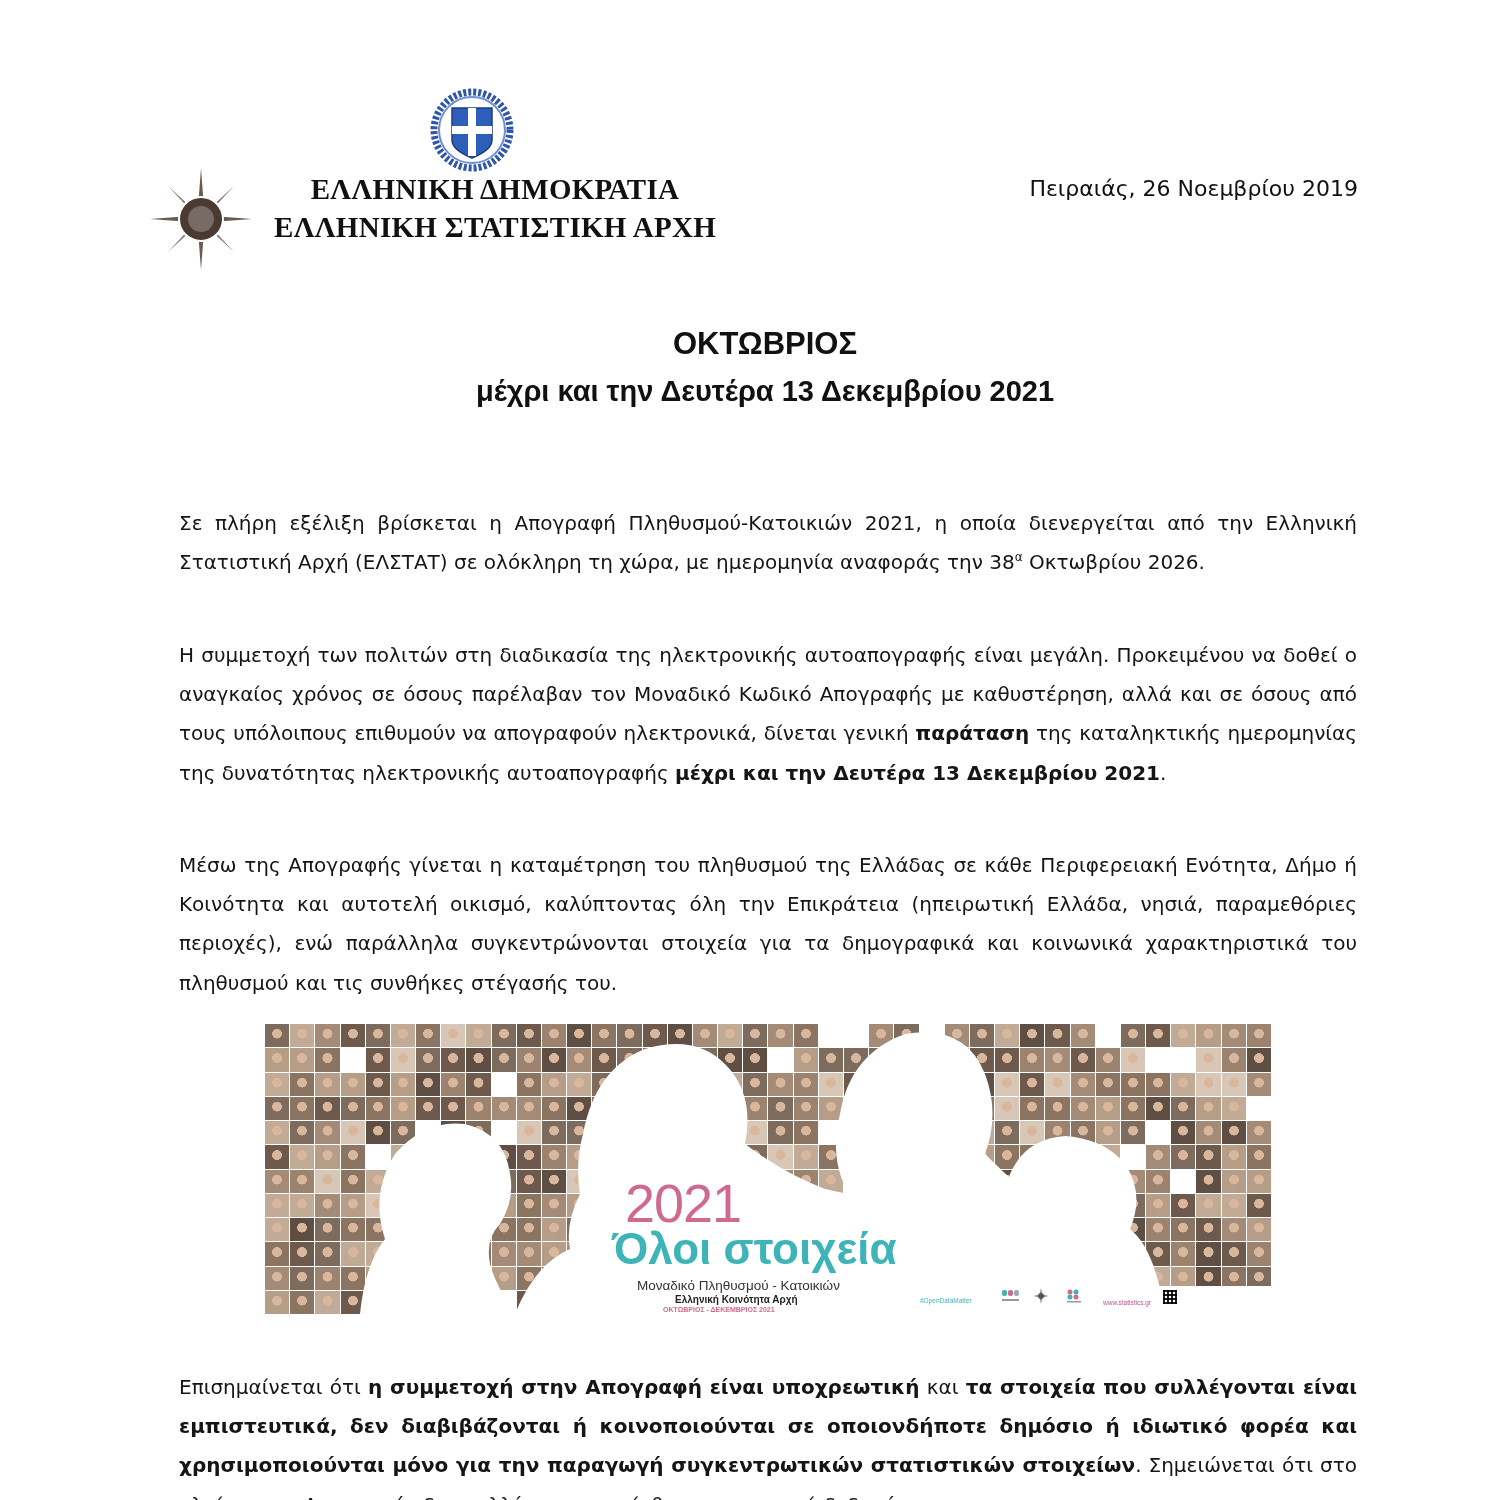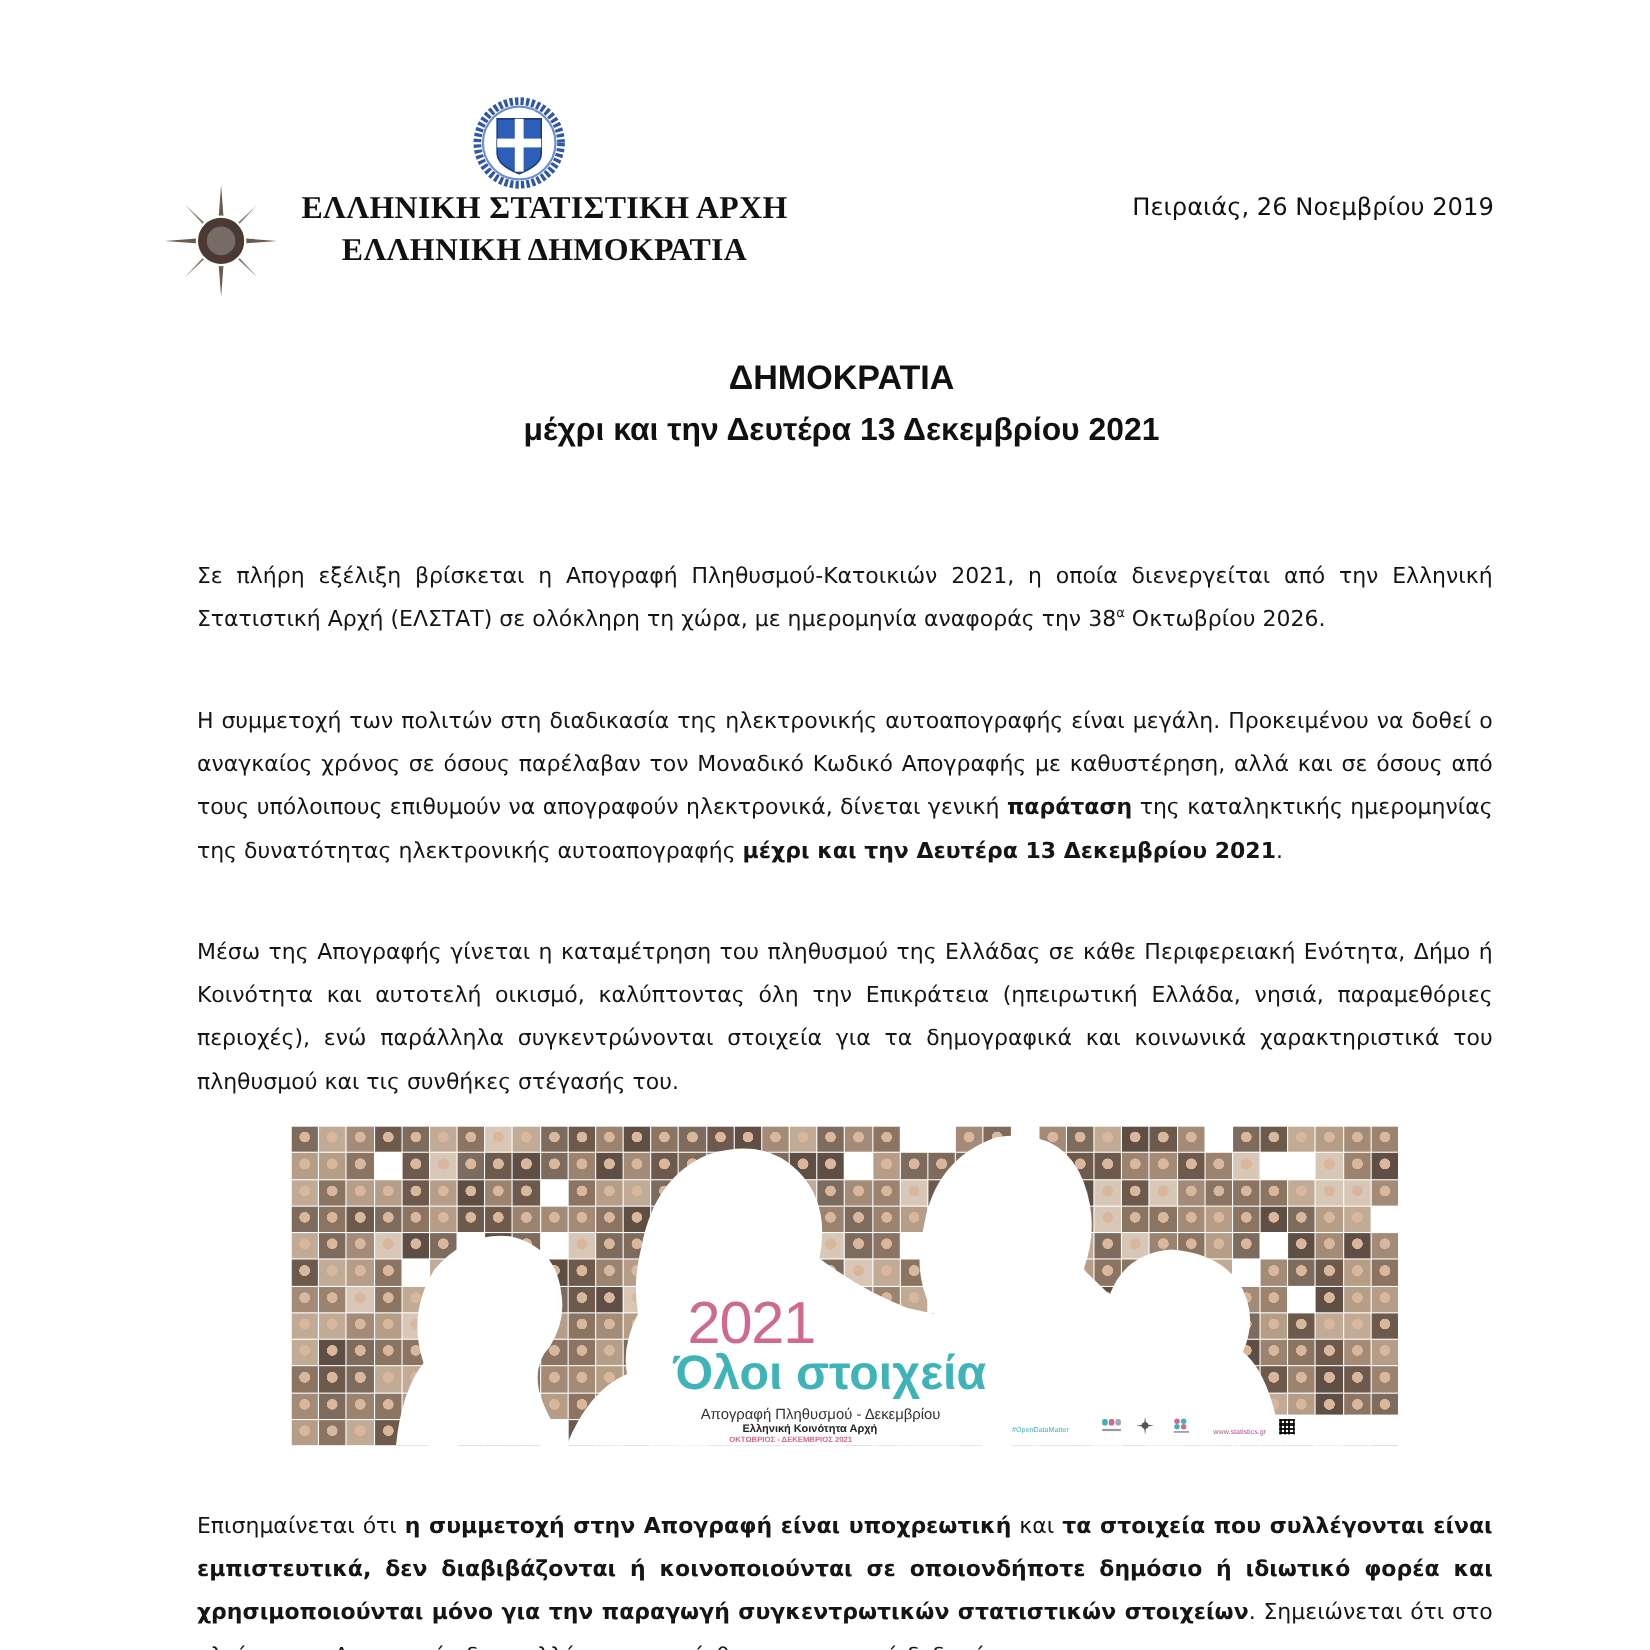--- a/index.html
+++ b/index.html
@@ -69,28 +69,28 @@
     <polygon points="18,18 44,42 51,51 42,44" fill="#8a7a70"></polygon>
     <polygon points="84,18 58,42 51,51 60,44" fill="#8a7a70"></polygon>
     <polygon points="18,84 44,60 51,51 42,58" fill="#8a7a70"></polygon>
     <polygon points="84,84 58,60 51,51 60,58" fill="#8a7a70"></polygon>
     <circle cx="51" cy="51" r="22" fill="#4a3a32" stroke="#fff" stroke-width="2"></circle>
     <circle cx="51" cy="51" r="13" fill="#fff" opacity="0.25"></circle>
   </svg>
 </div>
 
 <div class="org">
+  <div>ΕΛΛΗΝΙΚΗ ΔΗΜΟΚΡΑΤΙΑ</div>
   <div>ΕΛΛΗΝΙΚΗ ΣΤΑΤΙΣΤΙΚΗ ΑΡΧΗ</div>
-  <div>ΕΛΛΗΝΙΚΗ ΔΗΜΟΚΡΑΤΙΑ</div>
 </div>
 
 <div class="date">Πειραιάς,  26 Νοεμβρίου 2019</div>
 
 <div class="title-block">
-  <div class="t1">ΔΗΜΟΚΡΑΤΙΑ</div>
+  <div class="t1">ΟΚΤΩΒΡΙΟΣ</div>
   <div class="t2">μέχρι και την Δευτέρα 13 Δεκεμβρίου 2021</div>
 </div>
 
 <p class="para p1"><span>Σε πλήρη εξέλιξη βρίσκεται η Απογραφή Πληθυσμού-Κατοικιών 2021, η οποία διενεργείται από την Ελληνική Στατιστική Αρχή (ΕΛΣΤΑΤ) σε ολόκληρη τη χώρα, με ημερομηνία αναφοράς την 38</span><sup>α</sup><span> Οκτωβρίου 2026.</span></p>
 
 <p class="para p2"><span>Η συμμετοχή των πολιτών στη διαδικασία της ηλεκτρονικής αυτοαπογραφής είναι μεγάλη. Προκειμένου να δοθεί ο αναγκαίος χρόνος σε όσους παρέλαβαν τον Μοναδικό Κωδικό Απογραφής με καθυστέρηση, αλλά και σε όσους από τους υπόλοιπους επιθυμούν να απογραφούν ηλεκτρονικά, δίνεται γενική </span><b>παράταση</b><span> της καταληκτικής ημερομηνίας της δυνατότητας ηλεκτρονικής αυτοαπογραφής </span><b>μέχρι και την Δευτέρα 13 Δεκεμβρίου 2021</b><span>.</span></p>
 
 <p class="para p3">Μέσω της Απογραφής γίνεται η καταμέτρηση του πληθυσμού της Ελλάδας σε κάθε Περιφερειακή Ενότητα, Δήμο ή Κοινότητα και αυτοτελή οικισμό, καλύπτοντας όλη την Επικράτεια (ηπειρωτική Ελλάδα, νησιά, παραμεθόριες περιοχές), ενώ παράλληλα συγκεντρώνονται στοιχεία για τα δημογραφικά και κοινωνικά χαρακτηριστικά του πληθυσμού και τις συνθήκες στέγασής του.</p>
 
 <div class="banner">
@@ -583,21 +583,21 @@
     <path d="M250 290 Q270 240 305 225 Q300 200 315 170 Q310 140 318 110 Q330 45 380 25 Q430 10 460 40 Q490 70 480 120 Q520 150 560 165 Q600 175 640 175 L640 290 Z" fill="#ffffff"></path>
 
     <path d="M560 290 Q560 220 600 190 Q560 150 575 90 Q585 30 640 10 Q700 0 720 50 Q735 90 720 130 Q760 170 800 200 Q830 230 850 290 Z" fill="#ffffff"></path>
 
     <path d="M720 290 Q720 240 750 215 Q735 185 745 150 Q760 115 800 112 Q840 115 860 140 Q880 170 865 205 Q890 225 900 290 Z" fill="#ffffff"></path>
 
     <rect x="300" y="262" width="706" height="28" fill="#ffffff"></rect>
   </svg>
   <div class="b-year">2021</div>
   <div class="b-slogan">Όλοι στοιχεία</div>
-  <div class="b-sub1">Απογραφή Πληθυσμού - Δεκεμβρίου</div>
+  <div class="b-sub1">Μοναδικό Πληθυσμού - Κατοικιών</div>
   <div class="b-sub2">Ελληνική Κοινότητα Αρχή</div>
   <div class="b-sub3">ΟΚΤΩΒΡΙΟΣ - ΔΕΚΕΜΒΡΙΟΣ 2021</div>
   <div class="b-tag">#OpenDataMatter</div>
   <svg class="b-logo" style="left:735px" viewBox="0 0 22 16">
     <rect x="2" y="2" width="5" height="6" rx="2" fill="#3fb4b8"></rect>
       <rect x="8" y="2" width="5" height="6" rx="2" fill="#d0698f"></rect>
       <rect x="14" y="2" width="5" height="6" rx="2" fill="#9ab"></rect>
     <rect x="2" y="11" width="17" height="2" fill="#999"></rect>
   </svg>
   <svg class="b-logo" style="left:765px" viewBox="0 0 22 16">

